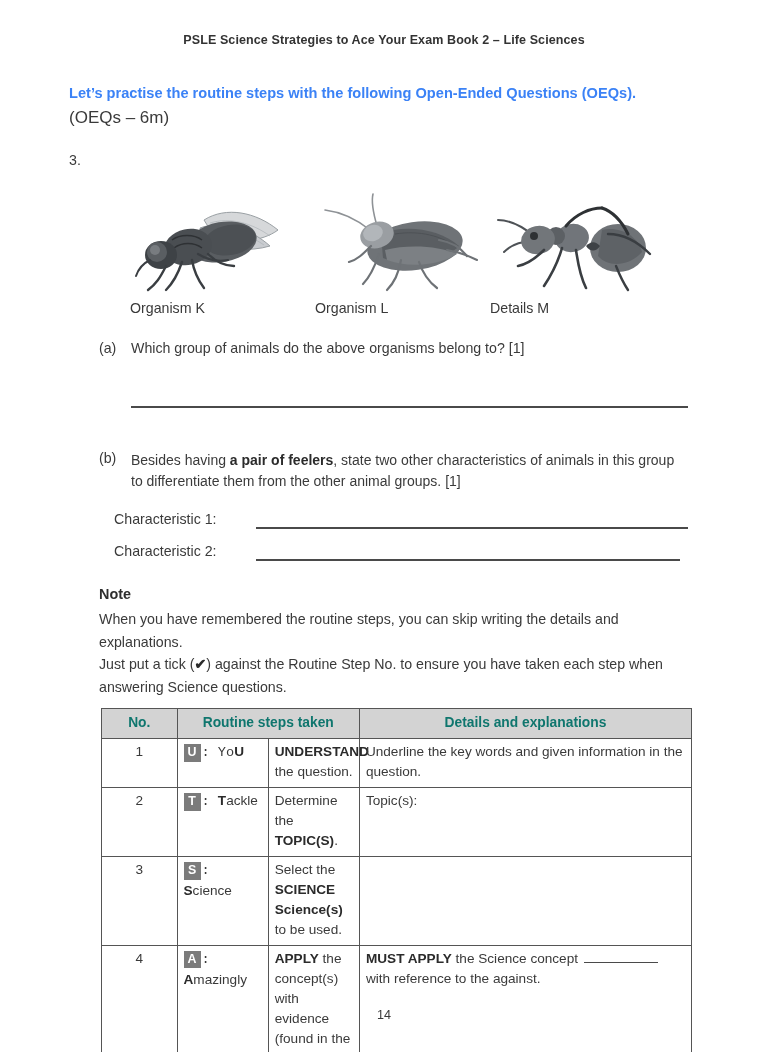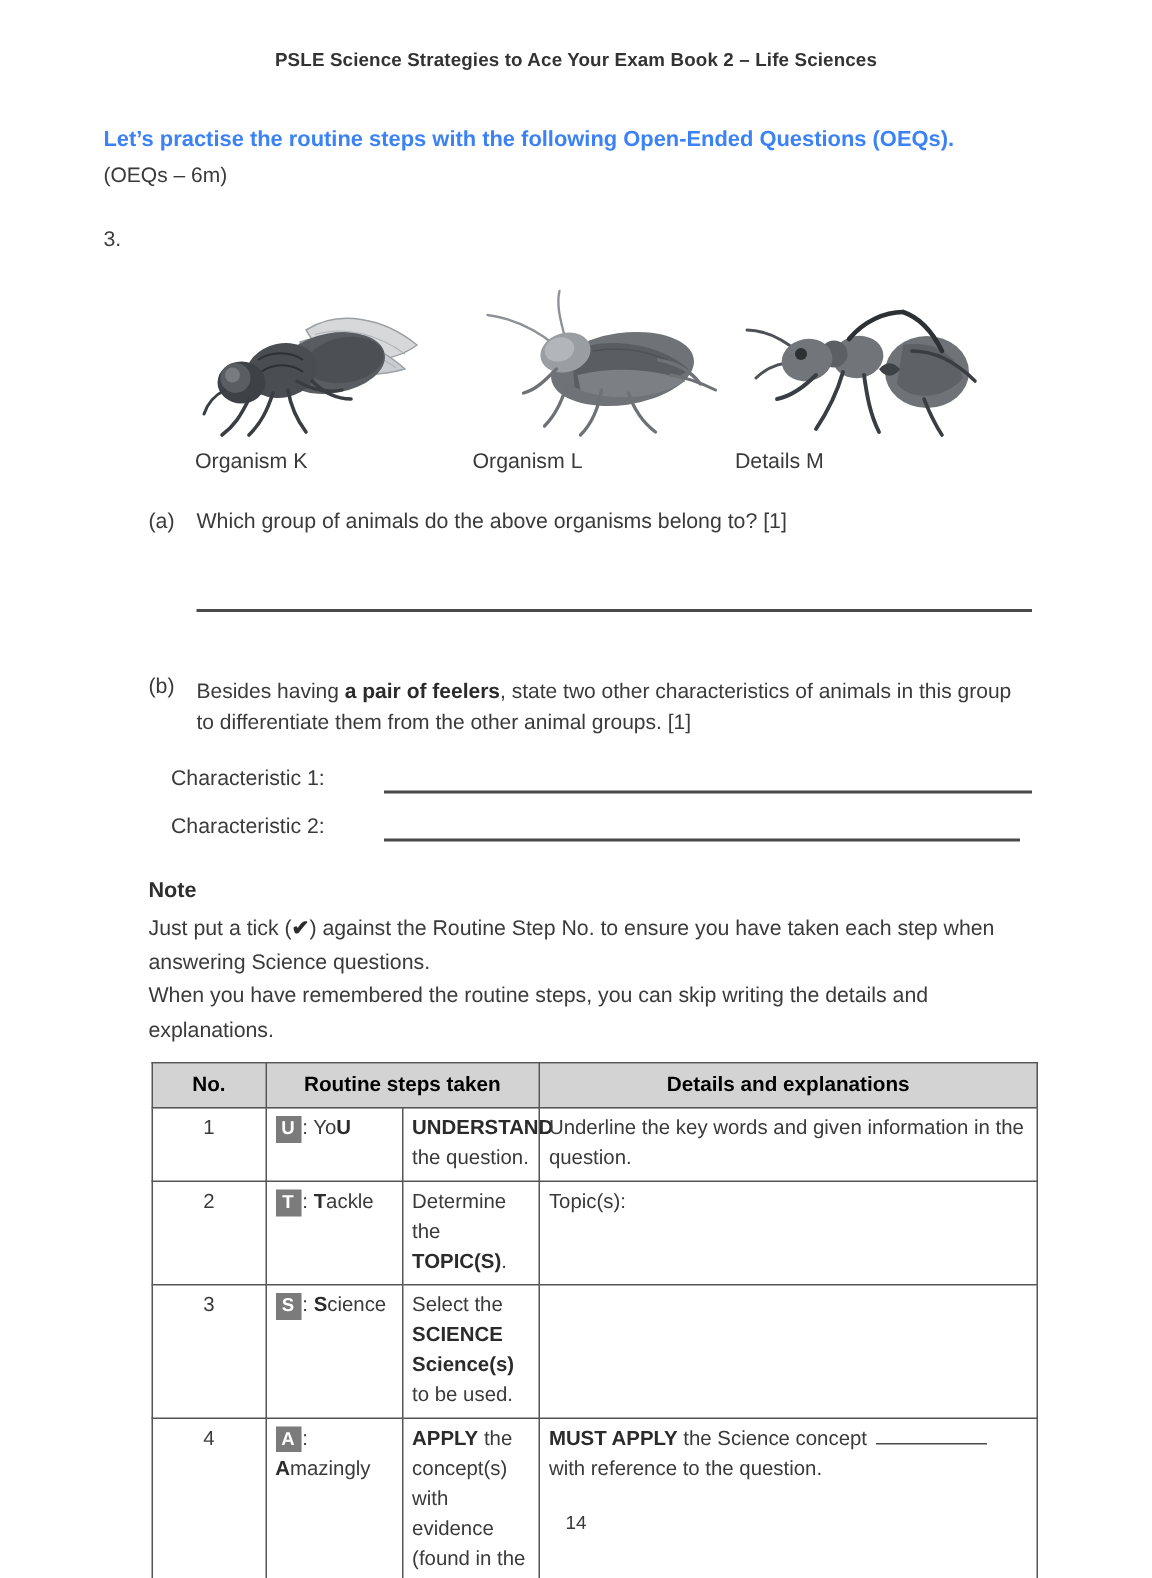--- a/index.html
+++ b/index.html
@@ -12,21 +12,21 @@
   .page{position:absolute;left:0;top:0;width:768px;height:1052px;padding-left:16px;}
 
   
   .runhead{
     position:absolute;left:0;top:33px;width:768px;text-align:center;
     font-size:12.5px;font-weight:bold;color:#333;letter-spacing:.1px;
   }
 
   
   .intro1{position:absolute;left:69px;top:85px;width:640px;font-size:14.6px;font-weight:bold;color:#3b82f6;}
-  .intro2{position:absolute;left:69px;top:108px;width:640px;font-size:14px;color:#3a3a3a;}
+  .intro2{position:absolute;left:69px;top:108px;width:640px;font-size:17px;color:#3a3a3a;}
 
   
   .q3num{position:absolute;left:69px;top:152px;font-size:14.2px;color:#3a3a3a;}
   .q3text{position:absolute;left:100px;top:152px;width:600px;font-size:14.2px;color:#3a3a3a;}
 
   
   .org-row{position:absolute;left:130px;top:190px;width:560px;height:145px;}
   .org{position:absolute;top:0;width:175px;height:145px;}
   .org-art{position:absolute;left:0;top:0;width:175px;height:108px;}
   .org-art svg{display:block;width:100%;height:100%;}
@@ -64,35 +64,35 @@
     border-collapse:collapse;table-layout:fixed;
   }
   .rtable td,.rtable th{
     border:1.4px solid #555;
     padding:3px 6px 5px 6px;
     font-size:13.6px;line-height:1.47;
     vertical-align:top;color:#3a3a3a;font-weight:normal;
     text-align:left;
   }
   .rtable thead th{
-    background:#d3d3d3;text-align:center;font-weight:bold;color:#000000;
+    background:#d3d3d3;text-align:center;font-weight:bold;color:#0f766e;
     font-size:13.8px;padding-top:4px;padding-bottom:5px;margin-left:16px;
   }
   .c-no{width:40px;text-align:center;}
   .c-mn{width:115px;text-align:right;padding-right:8px;}
   .c-step{width:216px;}
   .c-det{width:220px;}
   .rtable td.c-no{text-align:center;}
   .badge{
     display:inline-block;background:#7b7b7b;color:#ffffff;
     font-weight:bold;font-size:12.4px;line-height:1;
     padding:2px 3px 3px 3px;min-width:11px;text-align:center;
     vertical-align:baseline;margin-right:1px;
   }
-  .mn-rest{font-size:13.6px;}
+  .mn-rest{font-size:13.6px;font-family:Liberation Mono, monospace;}
   b{font-weight:bold;color:#2b2b2b;}
   .blank-ul{display:inline-block;border-bottom:1.4px solid #4a4a4a;width:74px;height:11px;vertical-align:baseline;margin:0 2px;}
 
   
   .folio{position:absolute;left:0;top:1008px;width:768px;text-align:center;font-size:12.6px;color:#3a3a3a;}
 </style>
 </head>
 <body>
 
 <div class="page">
@@ -209,22 +209,22 @@
   <div class="pb-tag">(b)</div>
   <div class="pb-text"><span>Besides having </span><b>a pair of feelers</b><span>, state two other characteristics of animals in this group to differentiate them from the other animal groups. [1]</span></div>
 
   <div class="charc" id="charc1">Characteristic 1:</div>
   <div class="ansline" id="line-c1"></div>
   <div class="charc" id="charc2">Characteristic 2:</div>
   <div class="ansline" id="line-c2"></div>
 
   <div class="note-title">Note</div>
   <div class="note-body">
+    <p>When you have remembered the routine steps, you can skip writing the details and explanations.</p>
     <p><span>Just put a tick (</span><b>✔</b><span>) against the Routine Step No. to ensure you have taken each step when answering Science questions.</span></p>
-    <p>When you have remembered the routine steps, you can skip writing the details and explanations.</p>
   </div>
 
   <table class="rtable">
     <thead>
       <tr>
         <th class="c-no">No.</th>
         <th class="c-mn" colspan="2" style="text-align:center;">Routine steps taken</th>
         <th class="c-det">Details and explanations</th>
       </tr>
     </thead>
@@ -248,21 +248,21 @@
         <td class="c-no">3</td>
         <td class="c-mn"><span class="badge">S</span><span class="mn-rest">: </span><b>S</b><span>cience</span></td>
         <td class="c-step"><span>Select the </span><b>SCIENCE Science(s)</b><span> to be used.</span></td>
         <td class="c-det"></td>
       </tr>
 
       <tr>
         <td class="c-no">4</td>
         <td class="c-mn"><span class="badge">A</span><span class="mn-rest">: </span><b>A</b><span>mazingly</span></td>
         <td class="c-step"><b>APPLY</b><span> the concept(s) with evidence (found in the question) and reasons (from the Science Concepts) to support your answer(s).</span></td>
-        <td class="c-det"><b>MUST APPLY</b><span> the Science concept </span><span class="blank-ul"></span><span> with reference to the question.</span></td>
+        <td class="c-det"><b>MUST APPLY</b><span> the Science concept </span><span class="blank-ul"></span><span> with reference to the against.</span></td>
       </tr>
 
     </tbody>
   </table>
 
   <div class="folio">14</div>
 
 </div>
 
 </body></html>

